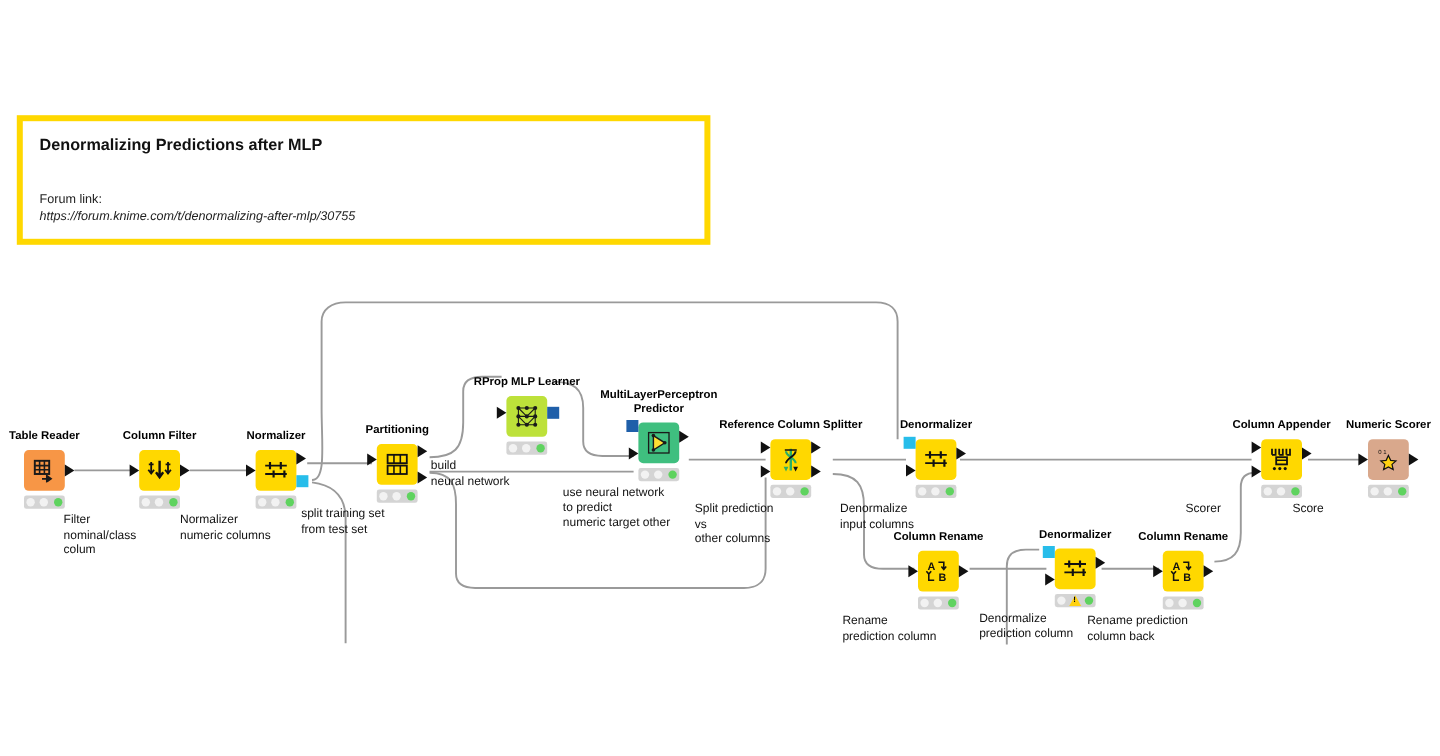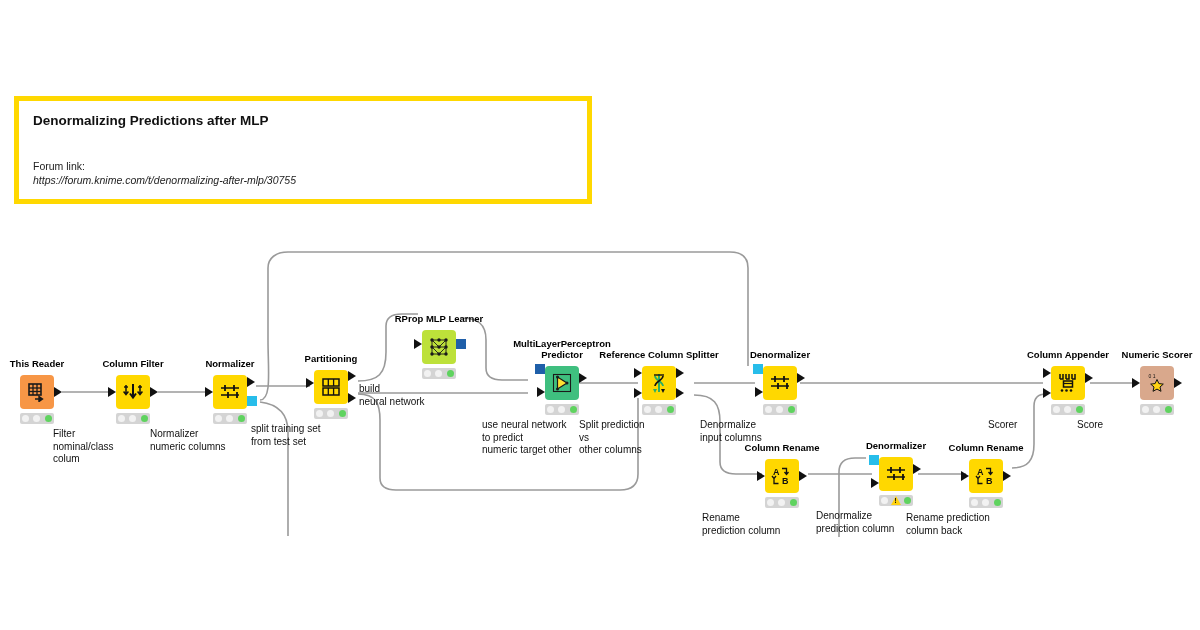--- a/index.html
+++ b/index.html
@@ -148,21 +148,21 @@
   </svg>
 
   <div class="annotation" style="left:14px;top:96px;width:578px;height:108px;padding:12px 14px;">
     <p class="ann-title">Denormalizing Predictions after MLP</p>
     <div class="ann-gap"></div>
     <p class="ann-plain">Forum link:</p>
     <p class="ann-body">https://forum.knime.com/t/denormalizing-after-mlp/30755</p>
   </div>
 
   <div class="node" style="left:20px;top:375px;">
-    <div class="node-title">This Reader</div>
+    <div class="node-title">Table Reader</div>
     <div class="node-box orange">
       <svg class="icon" width="20" height="20" viewBox="0 0 20 20">
         <rect x="2" y="2" width="12" height="11" fill="none" stroke="#1a1a1a" stroke-width="1.6"></rect>
         <line x1="2" y1="6" x2="14" y2="6" stroke="#1a1a1a" stroke-width="1.3"></line>
         <line x1="2" y1="9.5" x2="14" y2="9.5" stroke="#1a1a1a" stroke-width="1.3"></line>
         <line x1="6" y1="2" x2="6" y2="13" stroke="#1a1a1a" stroke-width="1.3"></line>
         <line x1="10" y1="2" x2="10" y2="13" stroke="#1a1a1a" stroke-width="1.3"></line>
         <path d="M8,17 L15,17 M12,14.5 L15.5,17 L12,19.5 Z" fill="#1a1a1a" stroke="#1a1a1a" stroke-width="1.4"></path>
       </svg>
       <span class="port out"></span>
@@ -281,21 +281,21 @@
     </div>
     <div class="status">
       <span class="dot"></span>
       <span class="dot"></span>
       <span class="dot green"></span>
     </div>
     <div class="caption">build
 neural network</div>
   </div>
 
-  <div class="node" style="left:532px;top:366px;margin-left:13px;">
+  <div class="node" style="left:532px;top:352px;">
     <div class="node-title two-line">MultiLayerPerceptron
 Predictor</div>
     <div class="node-box green">
       <svg class="icon" width="22" height="22" viewBox="0 0 22 22">
         <rect x="2.5" y="2.5" width="17" height="17" fill="none" stroke="#1a1a1a" stroke-width="1.1"></rect>
         <path d="M6.5,5 L16,11 L6.5,17 Z" fill="#FFE033" stroke="#1a1a1a" stroke-width="1.2"></path>
         <g fill="#1a1a1a">
           <circle cx="6.5" cy="5" r="1.5"></circle>
             <circle cx="6.5" cy="17" r="1.5"></circle>
             <circle cx="16" cy="11" r="1.5"></circle>

